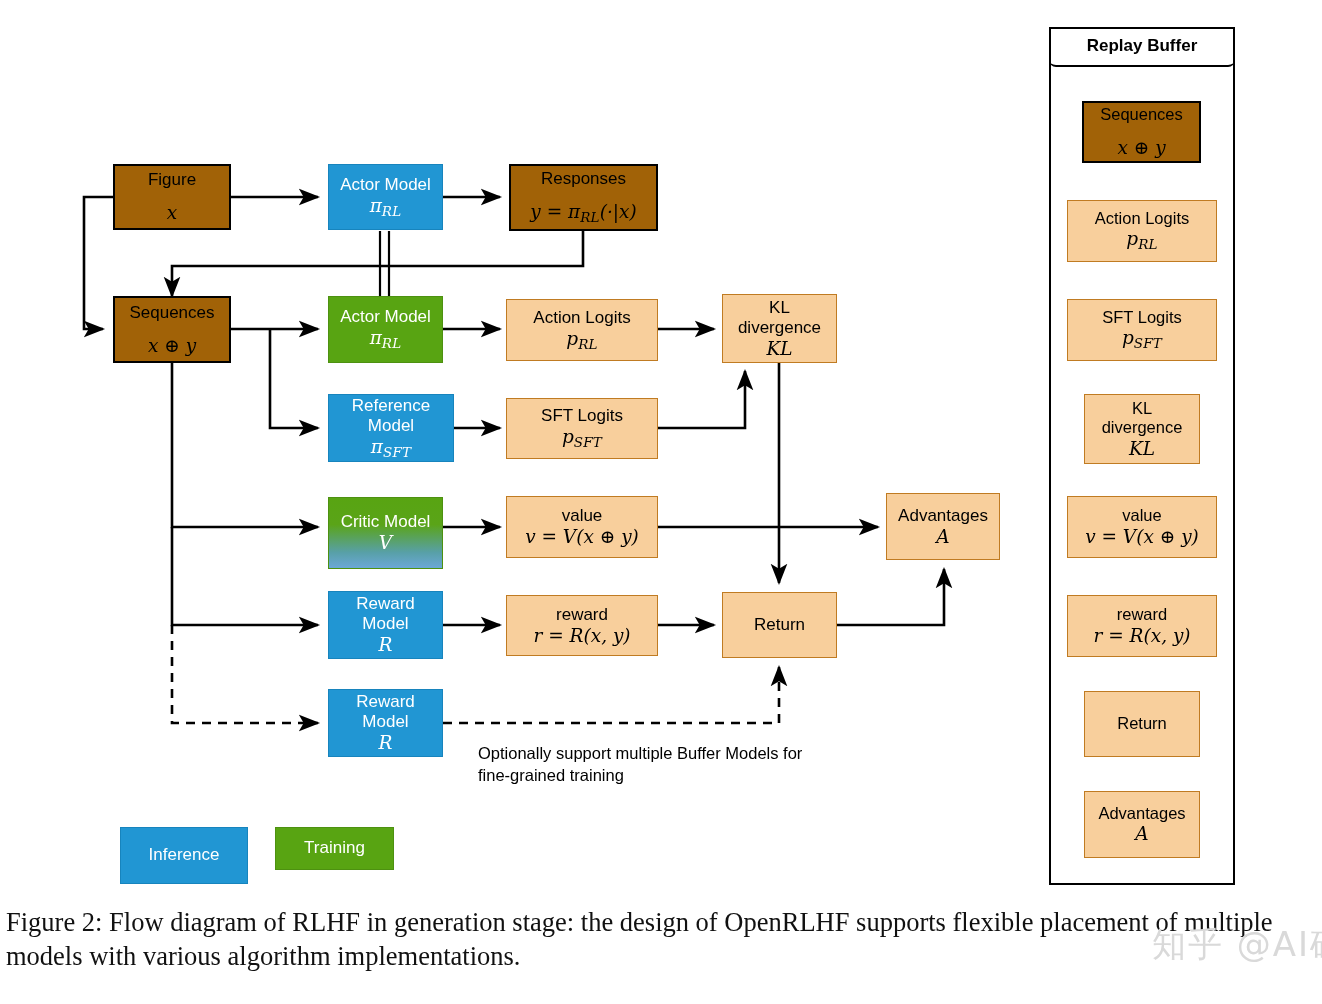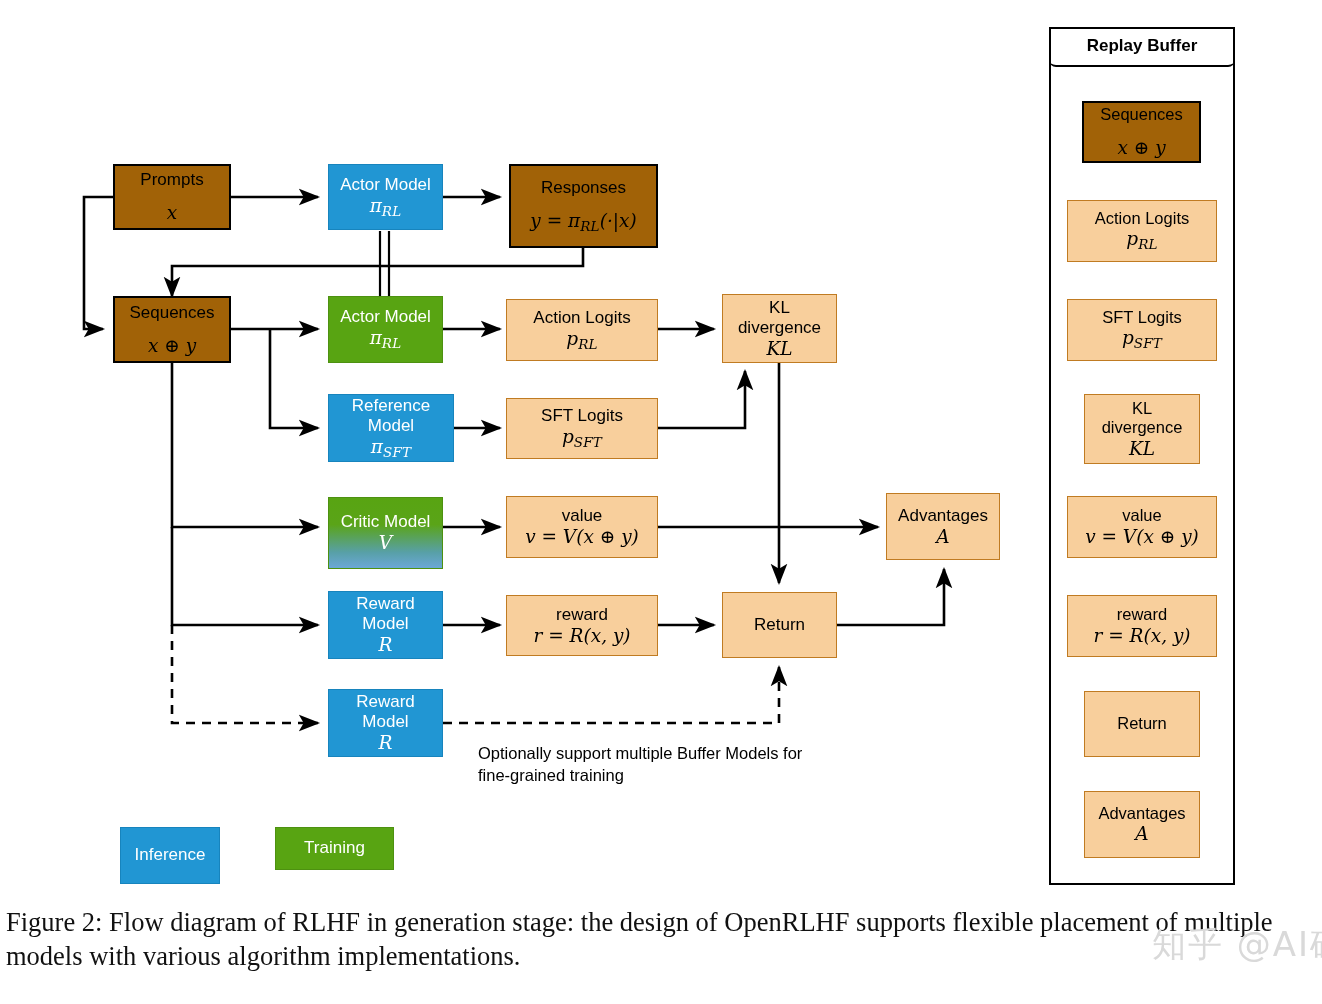--- a/index.html
+++ b/index.html
@@ -102,30 +102,30 @@
 
       <path d="M779,363 L779,583" marker-end="url(#ah)"></path>
 
       <path d="M837,625 L944,625 L944,569" marker-end="url(#ah)"></path>
 
       <path d="M443,723 L779,723 L779,667" stroke-dasharray="9 7" marker-end="url(#ahd)"></path>
     </g>
   </svg>
 
   <div class="node n-plain" style="left:113px;top:164px;width:118px;height:66px;">
-    <span class="ln t17">Prompts</span>
+    <span class="ln t17">Figure</span>
     <span class="ln m">x</span>
   </div>
 
   <div class="node n-blue" style="left:328px;top:164px;width:115px;height:66px;">
     <span class="ln t17">Actor Model</span>
     <span class="ln m">π<span class="msub">RL</span></span>
   </div>
 
-  <div class="node n-plain" style="left:509px;top:164px;width:149px;height:84px;justify-content:center;">
+  <div class="node n-plain" style="left:509px;top:164px;width:149px;height:67px;justify-content:center;">
     <span class="ln t17">Responses</span>
     <span class="ln m">y<span class="mup"> = </span>π<span class="msub">RL</span>(·|x)</span>
   </div>
 
   <div class="node n-plain" style="left:113px;top:296px;width:118px;height:67px;">
     <span class="ln t17">Sequences</span>
     <span class="ln m">x <span class="mup">⊕</span> y</span>
   </div>
 
   <div class="node n-green" style="left:328px;top:296px;width:115px;height:67px;">
@@ -186,21 +186,21 @@
     <span class="ln t17">Return</span>
   </div>
 
   <div class="node n-orange" style="left:886px;top:493px;width:114px;height:67px;">
     <span class="ln t17">Advantages</span>
     <span class="ln m">A</span>
   </div>
 
   <div id="note">Optionally support multiple Buffer Models for fine-grained training</div>
 
-  <div class="node n-blue" style="left:120px;top:827px;width:100px;height:57px;">
+  <div class="node n-blue" style="left:120px;top:827px;width:128px;height:57px;">
     <span class="ln t17">Inference</span>
   </div>
   <div class="node n-green" style="left:275px;top:827px;width:119px;height:43px;">
     <span class="ln t17">Training</span>
   </div>
 
   <div id="rb-panel"></div>
   <div id="rb-title">Replay Buffer</div>
 
   <div class="node n-plain" style="left:1082px;top:101px;width:119px;height:62px;">

